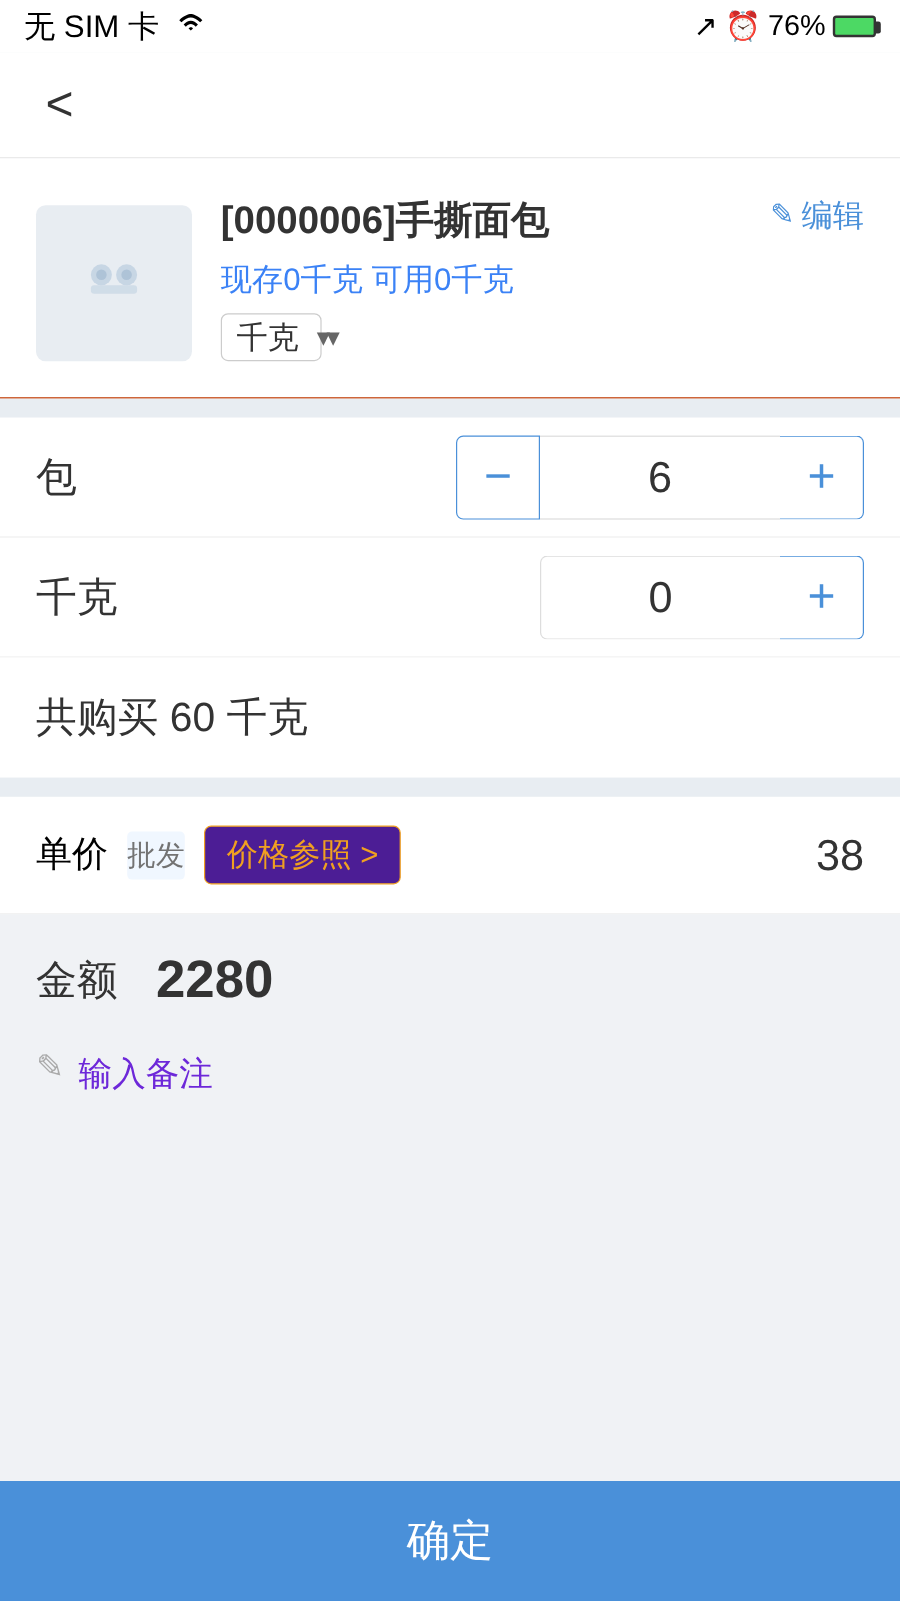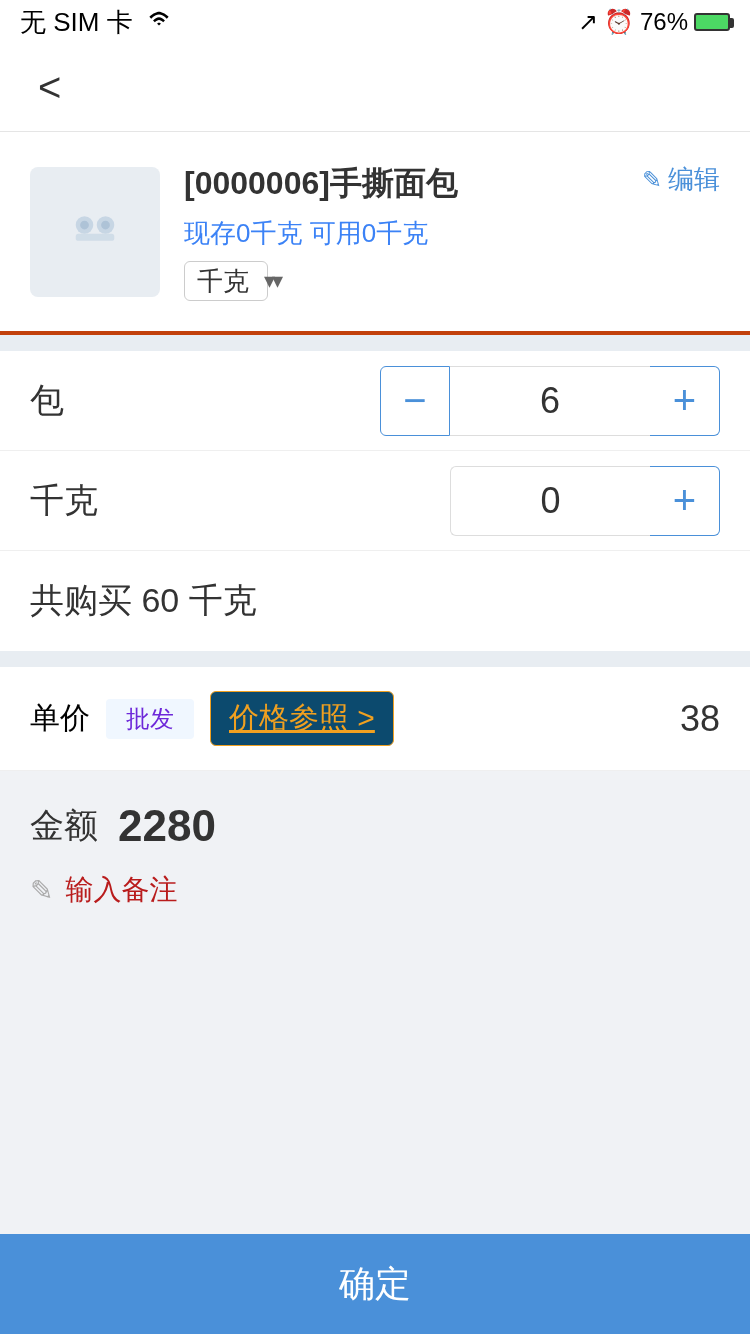--- a/index.html
+++ b/index.html
@@ -52,24 +52,24 @@
       font-size: 34px;
       font-weight: 600;
       color: #333;
     }
 
     
     .product-card {
       background: #fff;
       padding: 30px 30px 30px 30px;
       display: flex;
-      align-items: center;
+      align-items: flex-end;
       gap: 24px;
       margin-top: 0;
-      border-bottom: 4px solid #c2410c;
+      border-bottom: 1px solid #c2410c;
     }
     .product-image {
       width: 130px;
       height: 130px;
       background: #e8edf2;
       border-radius: 8px;
       display: flex;
       align-items: center;
       justify-content: center;
       flex-shrink: 0;
@@ -211,65 +211,64 @@
     .price-row {
       display: flex;
       align-items: center;
       padding: 24px 30px;
       border-bottom: 1px solid #efefef;
       gap: 16px;
     }
     .price-label { font-size: 30px; color: #000000; }
     .price-tag {
       background: #f0f7ff;
-      color: #6d28d9;
+      color: #737373;
       font-size: 24px;
-      padding: 4px 20px;
+      padding: 4px 0;
       border-radius: 4px;
     }
     .price-ref-btn {
       border: 1.5px solid #f0a020;
       border-radius: 6px;
       padding: 6px 18px;
-      font-size: 30px;
+      font-size: 26px;
       color: #f0a020;
-      background: #0c4a6e;
+      background: #4c1d95;
       cursor: pointer;
       display: flex;
       align-items: center;
       gap: 4px;
-      text-decoration: underline;
     }
     .price-value {
       margin-left: auto;
       font-size: 36px;
       color: #333;
       font-weight: 500;
     }
 
     
     .amount-section {
       background: #f0f2f5;
       padding: 30px 30px 20px 30px;
     }
     .amount-row {
       display: flex;
       align-items: center;
-      gap: 20px;
+      gap: 32px;
       margin-bottom: 20px;
     }
     .amount-label { font-size: 34px; color: #333; }
     .amount-value { font-size: 44px; color: #333; font-weight: 600; }
     .note-row {
       display: flex;
       align-items: center;
       gap: 12px;
     }
     .note-icon { font-size: 28px; color: #aaa; }
-    .note-text { font-size: 28px; color: #b91c1c; }
+    .note-text { font-size: 28px; color: #6d28d9; margin-top: 14px; }
 
     
     .confirm-btn {
       position: fixed;
       bottom: 0;
       left: 0;
       width: 750px;
       height: 100px;
       background: #4a90d9;
       color: #fff;

